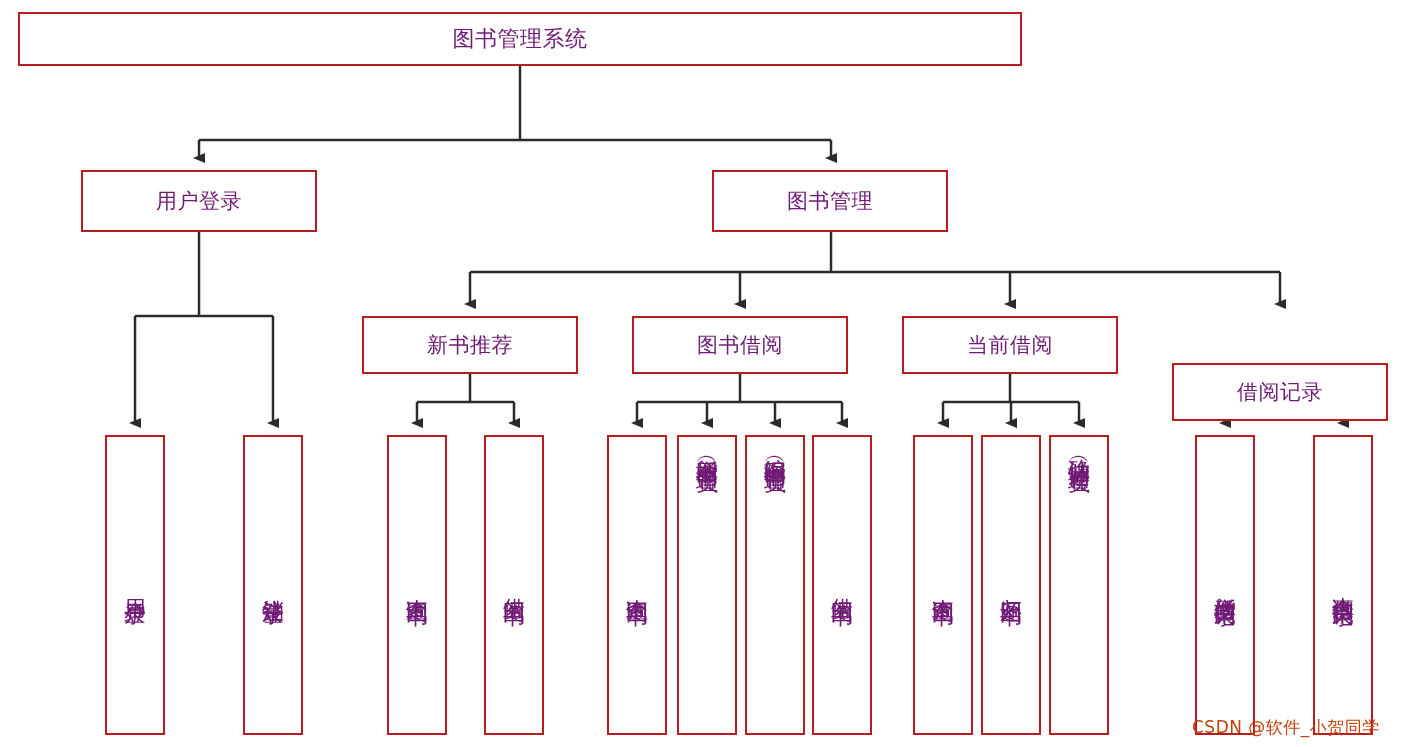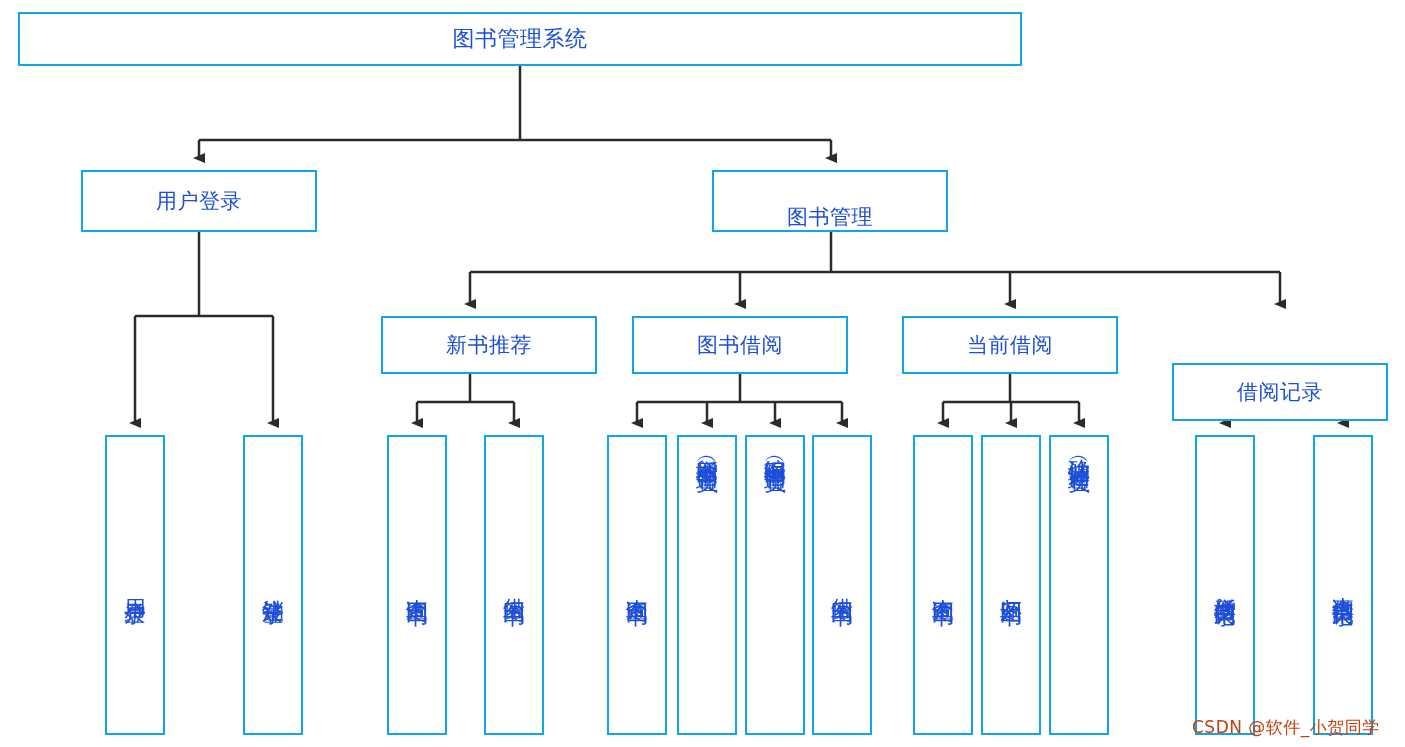--- a/index.html
+++ b/index.html
@@ -23,25 +23,25 @@
     left: 0;
     top: 0;
     width: 1405px;
     height: 747px;
     pointer-events: none;
   }
   .node {
     position: absolute;
     box-sizing: border-box;
     background: #ffffff;
-    border: 2px solid #0ea5e9;
+    border: 2px solid #b91c1c;
     display: flex;
     align-items: center;
     justify-content: center;
-    color: #1d4ed8;
+    color: #701a75;
   }
   .node .label {
     display: block;
     text-align: center;
     line-height: 1.18;
     letter-spacing: 0.5px;
   }
   
   .node.horiz .label {
     font-size: 21px;
@@ -134,25 +134,25 @@
     </g>
   </svg>
 
   <div class="node horiz root" style="left:18px; top:12px; width:1004px; height:54px;">
     <span class="label">图书管理系统</span>
   </div>
 
   <div class="node horiz" style="left:81px; top:170px; width:236px; height:62px;">
     <span class="label">用户登录</span>
   </div>
-  <div class="node horiz" style="left:712px; top:170px; width:236px; height:62px;align-items:flex-end;">
+  <div class="node horiz" style="left:712px; top:170px; width:236px; height:62px;">
     <span class="label">图书管理</span>
   </div>
 
-  <div class="node horiz" style="left:362px; top:316px; width:216px; height:58px;margin-left:19px;">
+  <div class="node horiz" style="left:362px; top:316px; width:216px; height:58px;">
     <span class="label">新书推荐</span>
   </div>
   <div class="node horiz" style="left:632px; top:316px; width:216px; height:58px;">
     <span class="label">图书借阅</span>
   </div>
   <div class="node horiz" style="left:902px; top:316px; width:216px; height:58px;">
     <span class="label">当前借阅</span>
   </div>
   <div class="node horiz" style="left:1172px; top:316px; width:216px; height:58px;margin-top:47px;">
     <span class="label">借阅记录</span>

